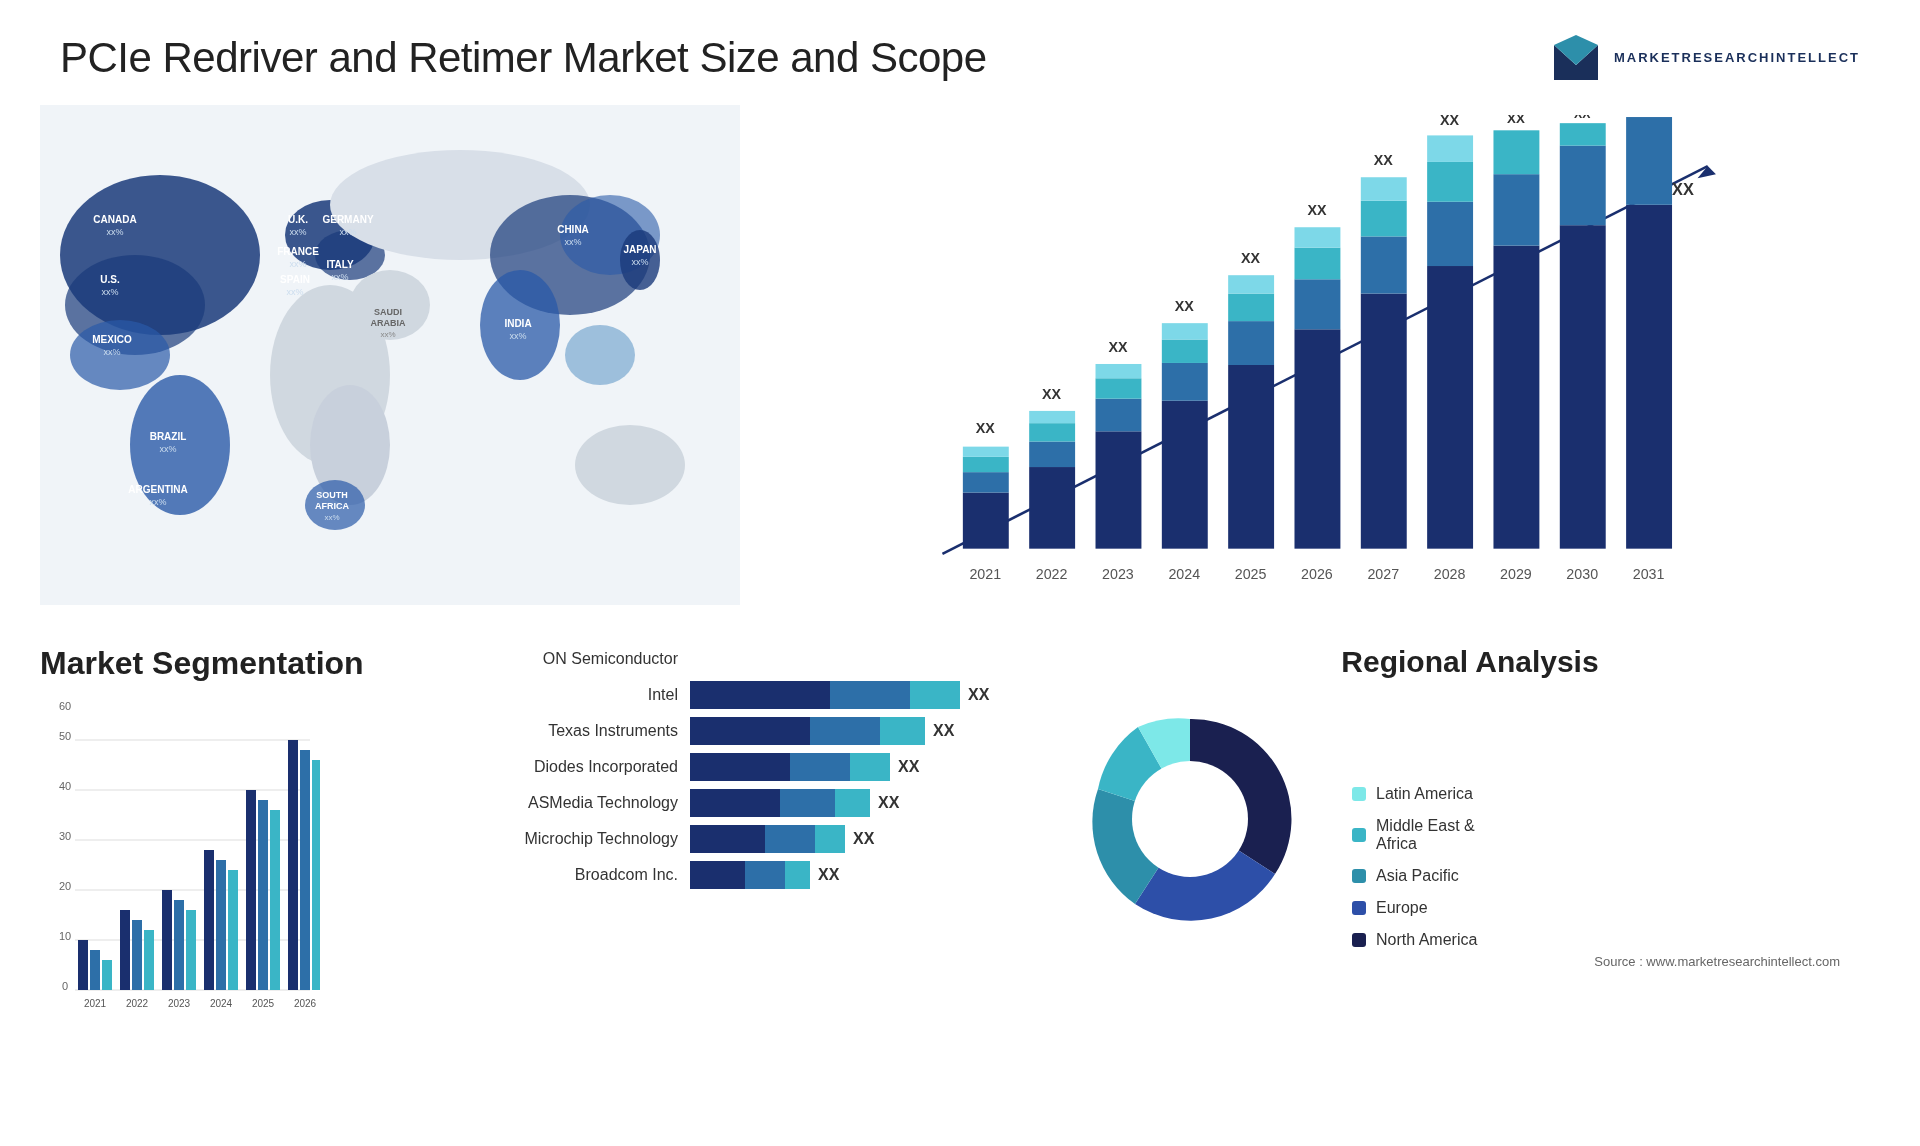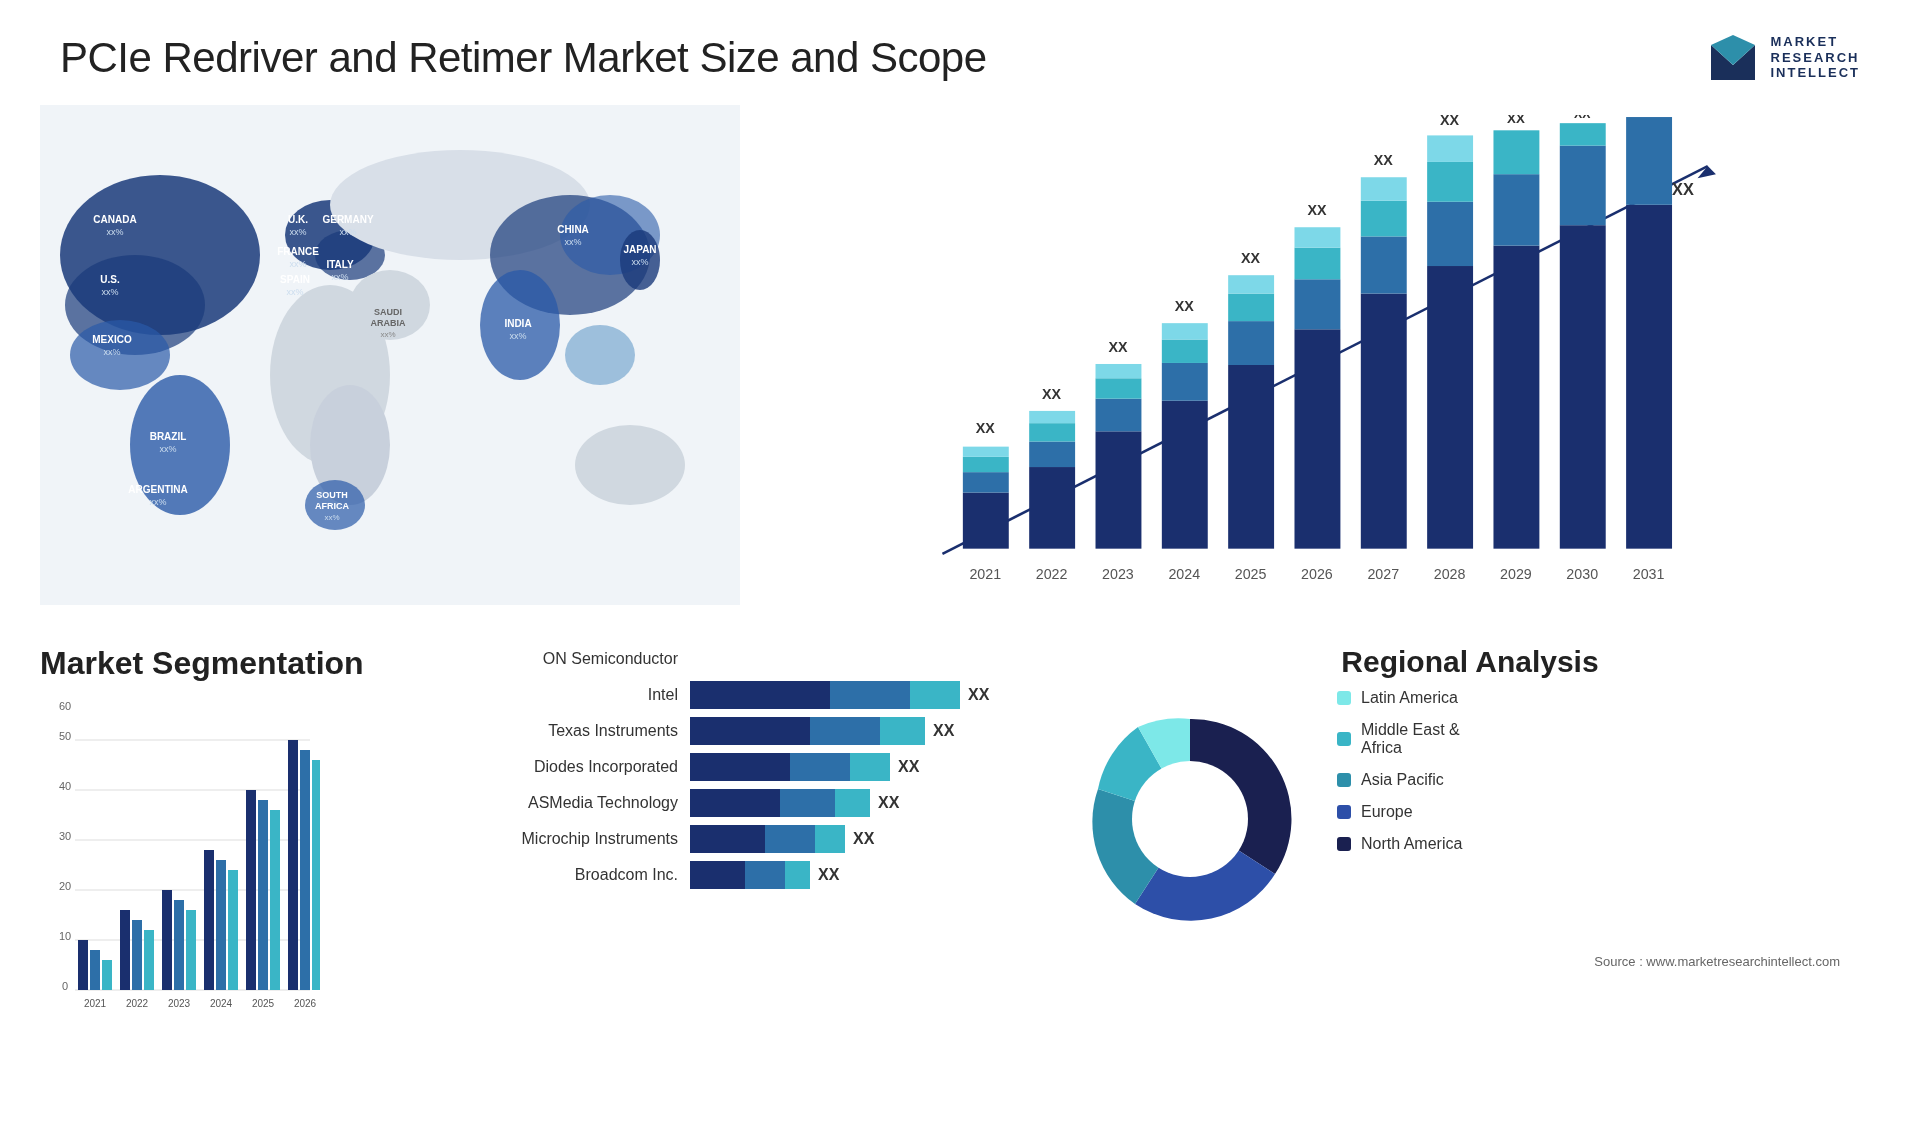--- a/index.html
+++ b/index.html
@@ -34,21 +34,21 @@
       display: flex;
       align-items: center;
       gap: 10px;
     }
     .logo-m {
       width: 55px;
       height: 55px;
     }
     .logo-text {
       display: flex;
-      flex-direction: column;
+      flex-direction: row;
       line-height: 1.2;
     }
     .logo-text span:nth-child(1) { font-size: 13px; font-weight: 700; color: #1a2f5a; letter-spacing: 2px; }
     .logo-text span:nth-child(2) { font-size: 13px; font-weight: 700; color: #1a2f5a; letter-spacing: 2px; }
     .logo-text span:nth-child(3) { font-size: 13px; font-weight: 700; color: #1a2f5a; letter-spacing: 2px; }
 
     
     .content {
       display: flex;
       padding: 0 40px;
@@ -175,22 +175,22 @@
     .bar-seg3 { background: #3ab5c6; }
     .player-xx {
       font-size: 16px;
       color: #333;
       font-weight: 600;
     }
 
     
     .regional-container {
       display: flex;
-      align-items: flex-start;
-      gap: 17px;
+      align-items: flex-end;
+      gap: 32px;
     }
     .regional-legend {
       display: flex;
       flex-direction: column;
       gap: 14px;
     }
     .regional-legend-item {
       display: flex;
       align-items: center;
       gap: 10px;
@@ -512,21 +512,21 @@
           <div class="player-bar">
             <div class="bar-seg1" style="width:90px; height:28px;"></div>
             <div class="bar-seg2" style="width:55px; height:28px;"></div>
             <div class="bar-seg3" style="width:35px; height:28px;"></div>
           </div>
           <span class="player-xx">XX</span>
         </div>
       </div>
 
       <div class="player-row">
-        <div class="player-name">Microchip Instruments</div>
+        <div class="player-name">Microchip Technology</div>
         <div class="player-bar-container">
           <div class="player-bar">
             <div class="bar-seg1" style="width:75px; height:28px;"></div>
             <div class="bar-seg2" style="width:50px; height:28px;"></div>
             <div class="bar-seg3" style="width:30px; height:28px;"></div>
           </div>
           <span class="player-xx">XX</span>
         </div>
       </div>
 

